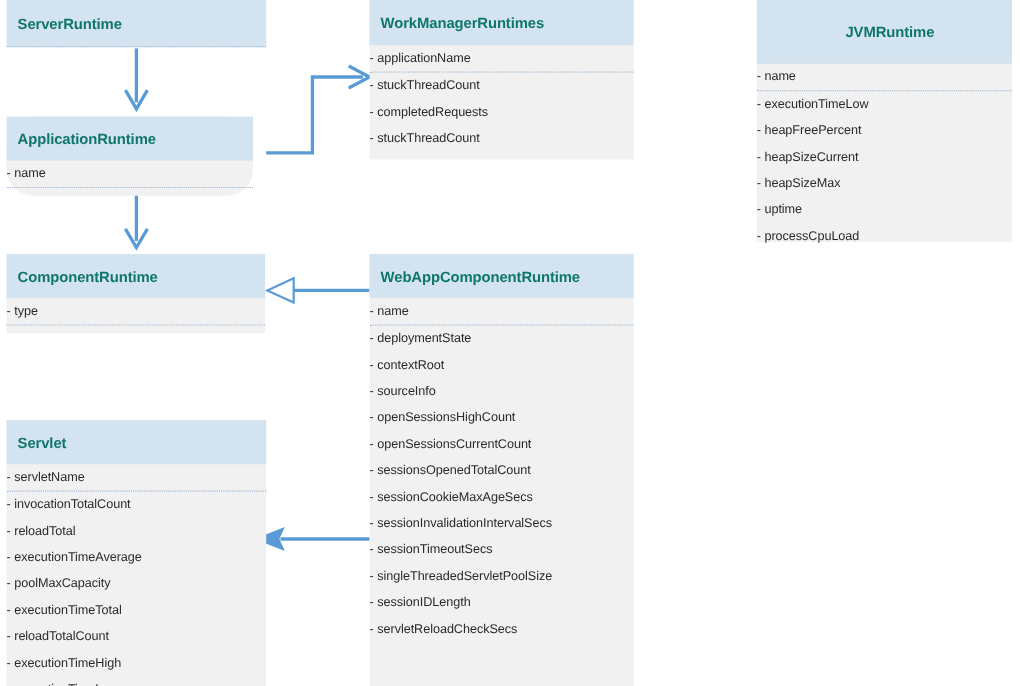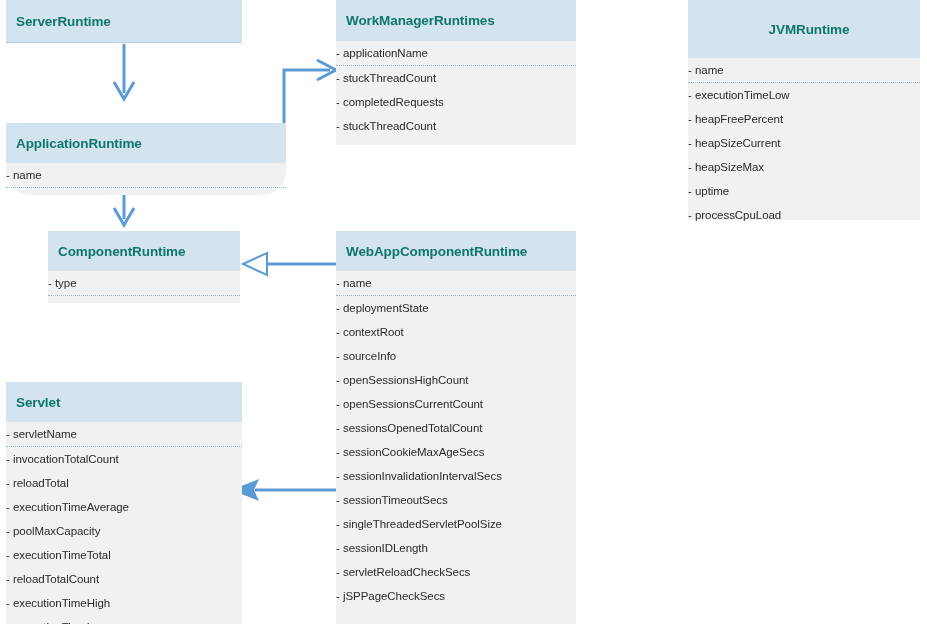--- a/index.html
+++ b/index.html
@@ -126,30 +126,30 @@
       <polygon class="arrow-solid" points="231,490 259,479 254,490 259,501"></polygon>
     </g>
   </svg>
 
   <div class="uml-class" style="left:6px; top:0px; width:236px; height:43px;">
     <div class="uml-header uml-headline-sep" style="height:43px;">
       <span>ServerRuntime</span>
     </div>
   </div>
 
-  <div class="uml-class" style="left:6px; top:123px; width:280px; height:72px;border-radius:24px;">
+  <div class="uml-class" style="left:6px; top:106px; width:224px; height:72px;border-radius:24px;">
     <div class="uml-header" style="height:40px;">
       <span>ApplicationRuntime</span>
     </div>
     <ul class="uml-attrs">
       <li class="uml-attr sep">name</li>
     </ul>
   </div>
 
-  <div class="uml-class" style="left:6px; top:231px; width:192px; height:72px;margin-left:42px;">
+  <div class="uml-class" style="left:6px; top:231px; width:235px; height:72px;">
     <div class="uml-header" style="height:40px;">
       <span>ComponentRuntime</span>
     </div>
     <ul class="uml-attrs">
       <li class="uml-attr sep">type</li>
     </ul>
   </div>
 
   <div class="uml-class" style="left:6px; top:358px; width:236px; height:266px;margin-top:24px;">
     <div class="uml-header" style="height:40px;">
@@ -191,21 +191,20 @@
       <li class="uml-attr">sourceInfo</li>
       <li class="uml-attr">openSessionsHighCount</li>
       <li class="uml-attr">openSessionsCurrentCount</li>
       <li class="uml-attr">sessionsOpenedTotalCount</li>
       <li class="uml-attr">sessionCookieMaxAgeSecs</li>
       <li class="uml-attr">sessionInvalidationIntervalSecs</li>
       <li class="uml-attr">sessionTimeoutSecs</li>
       <li class="uml-attr">singleThreadedServletPoolSize</li>
       <li class="uml-attr">sessionIDLength</li>
       <li class="uml-attr">servletReloadCheckSecs</li>
-      <li class="uml-attr">jSPPageCheckSecs</li>
     </ul>
   </div>
 
   <div class="uml-class" style="left:688px; top:0px; width:232px; height:220px;">
     <div class="uml-header" style="height:58px;justify-content:center;">
       <span>JVMRuntime</span>
     </div>
     <ul class="uml-attrs">
       <li class="uml-attr sep">name</li>
       <li class="uml-attr">executionTimeLow</li>

